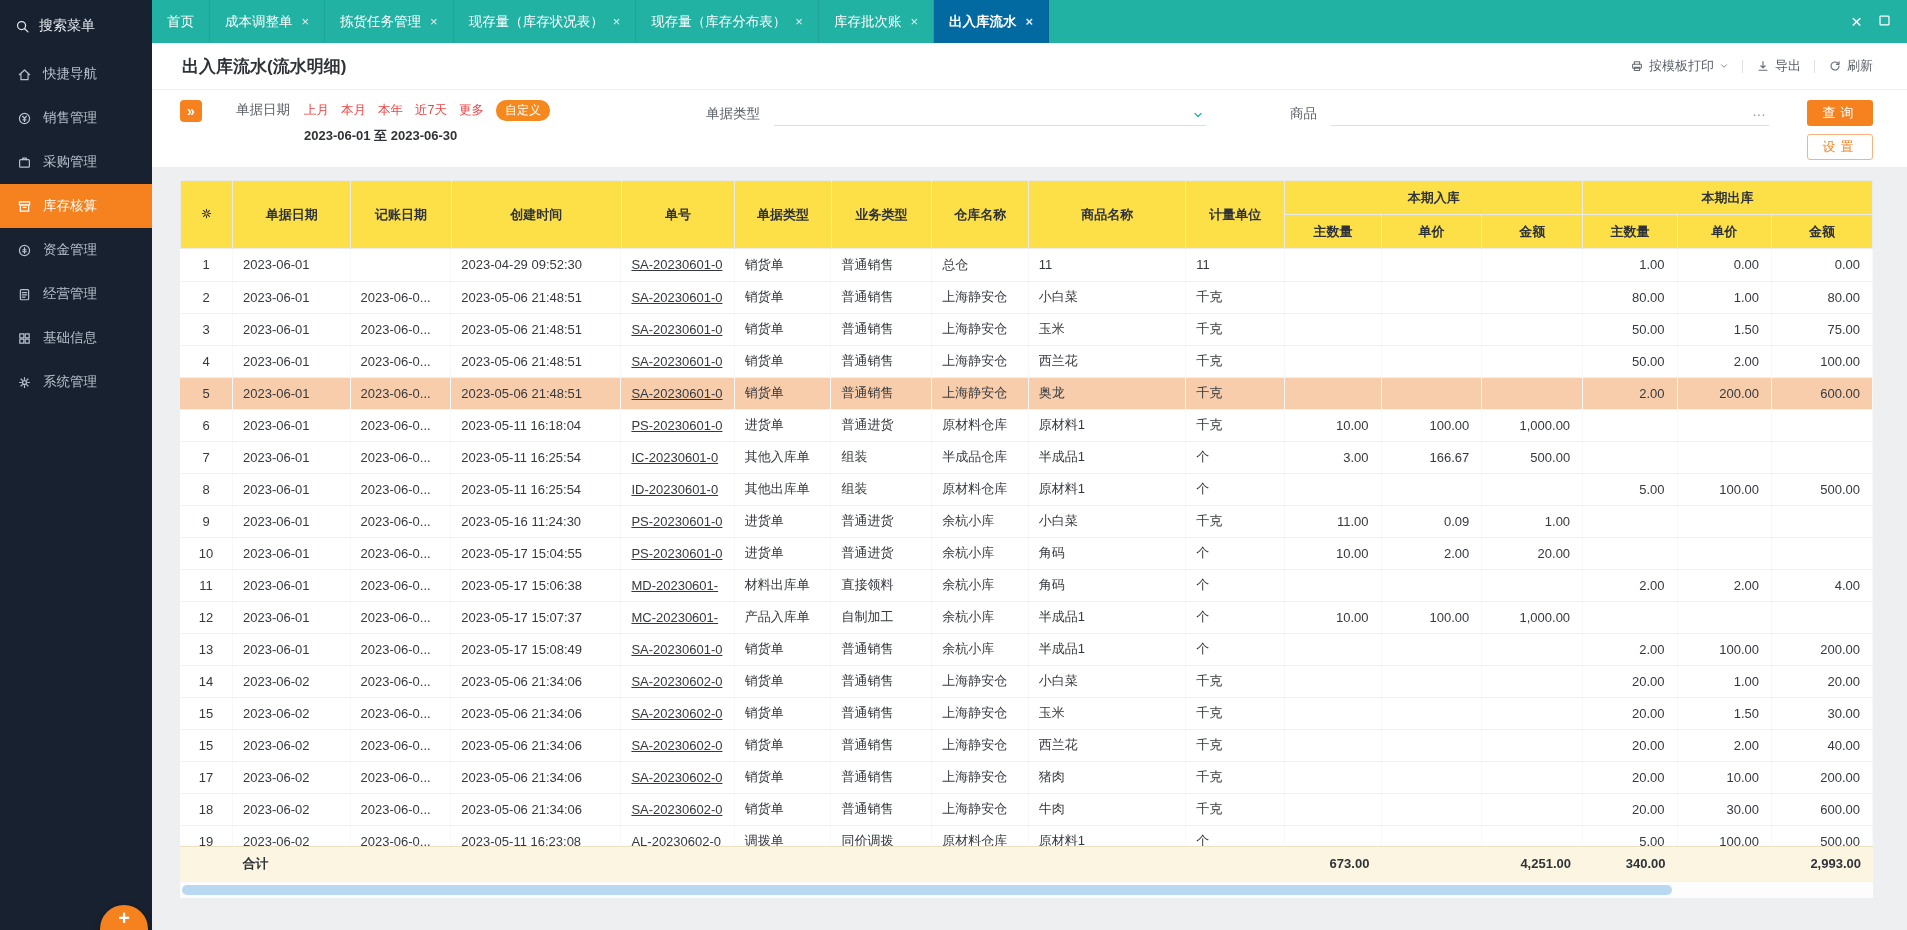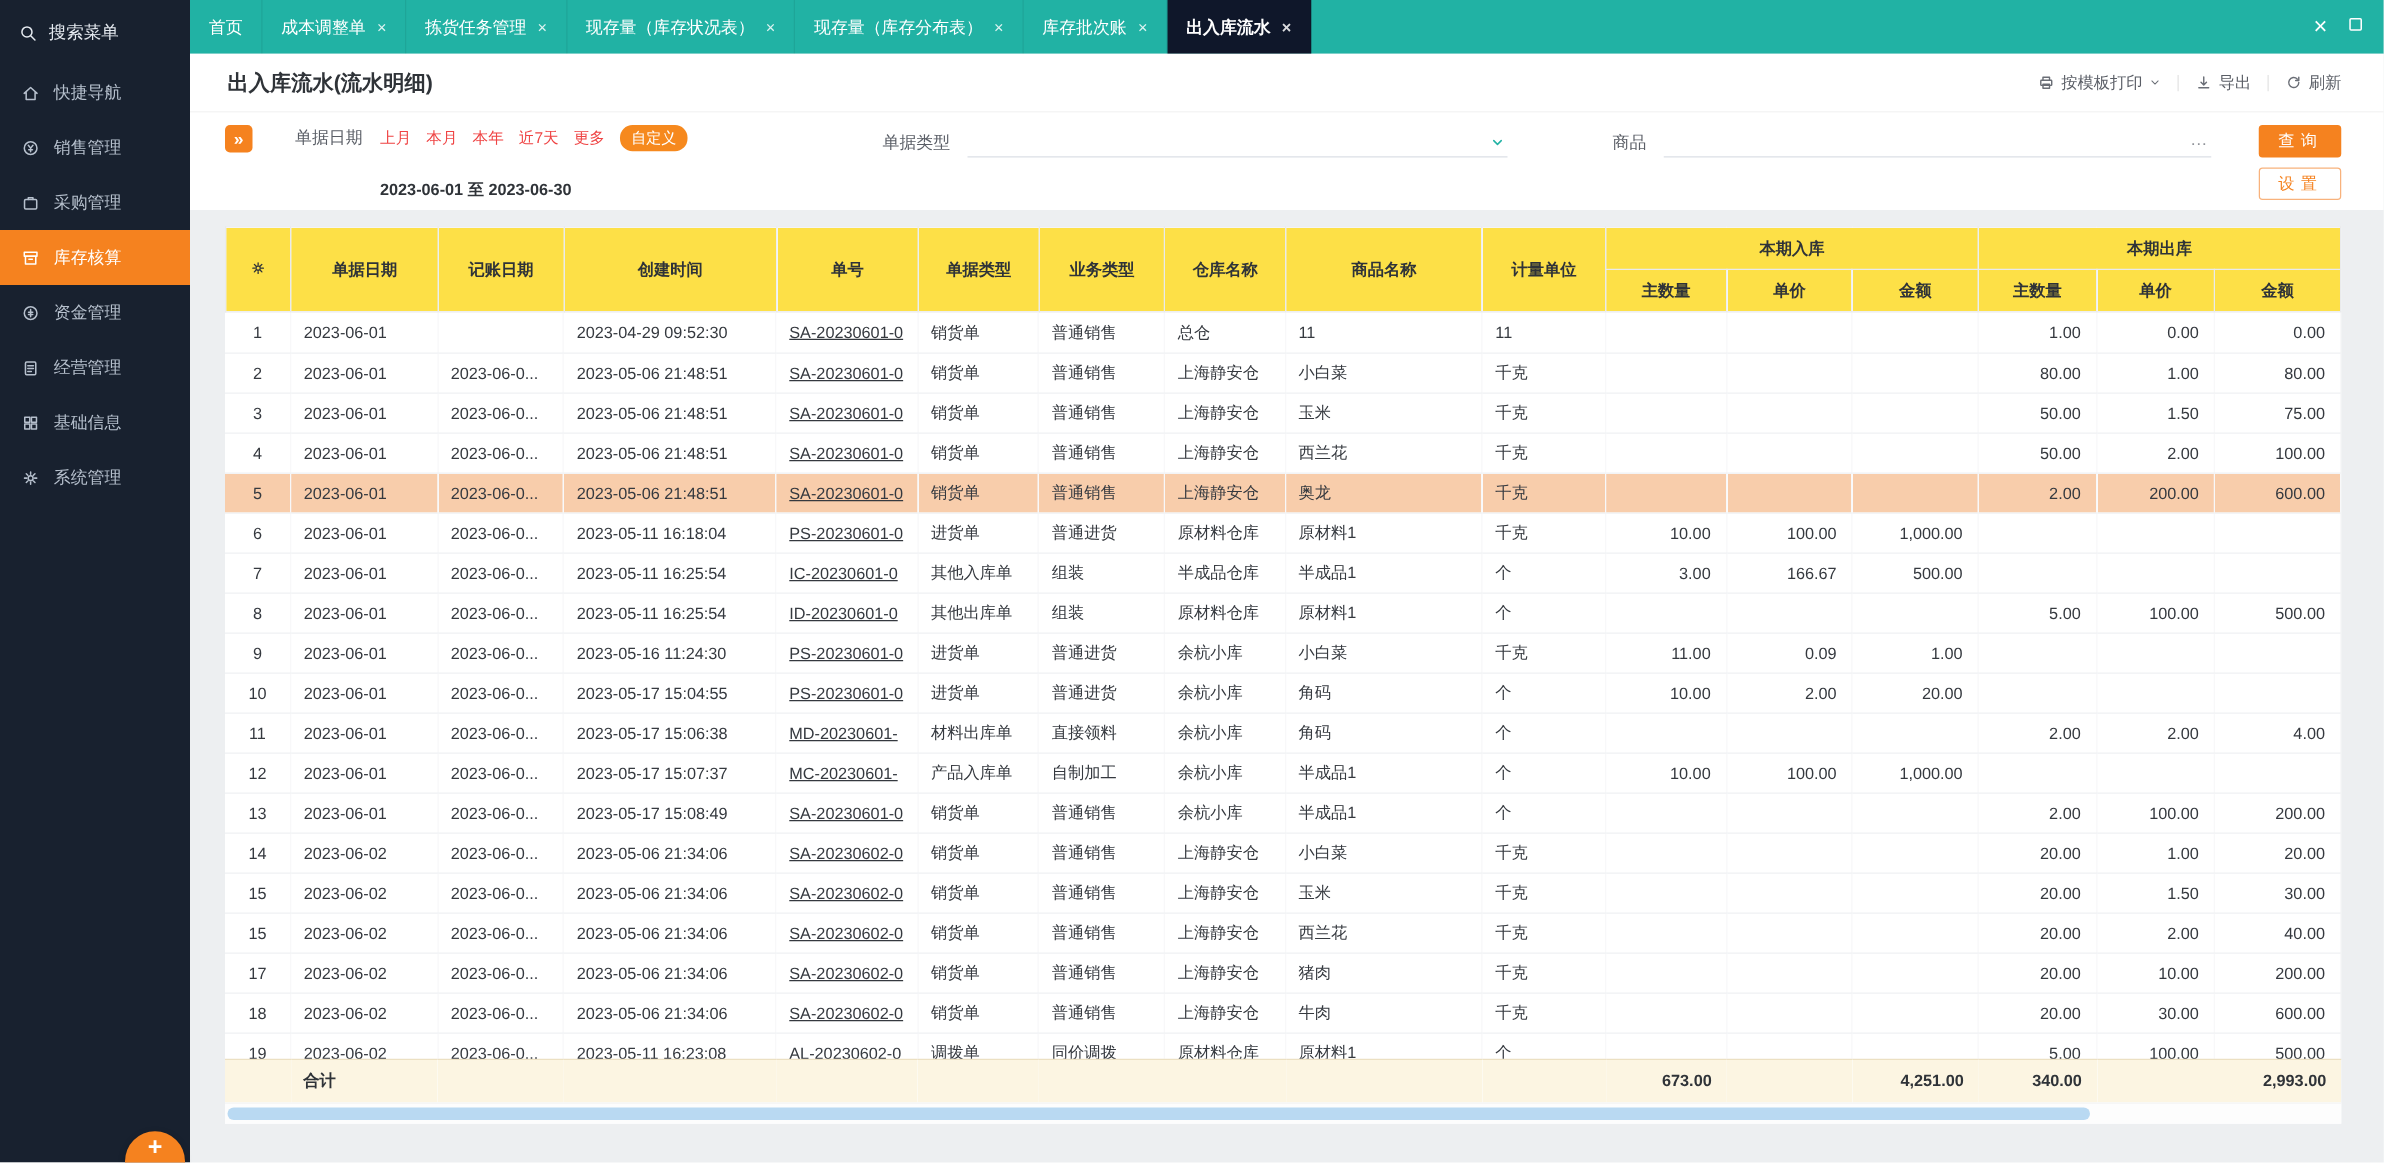--- a/index.html
+++ b/index.html
@@ -16,21 +16,21 @@
   .sb-icon{display:flex;align-items:center;}
   .sb-icon svg{width:15px;height:15px;}
 
   
   .main{flex:1;display:flex;flex-direction:column;min-width:0;}
 
   
   .tabbar{height:43px;background:#21b2a4;display:flex;align-items:stretch;color:#fff;flex-shrink:0;}
   .tabs{display:flex;align-items:stretch;}
   .tab{display:flex;align-items:center;gap:9px;padding:13px 15px;font-size:13.5px;cursor:pointer;border-right:1px solid rgba(0,0,0,0.07);white-space:nowrap;}
-  .tab.active{background:#0f172a;font-weight:bold;}
+  .tab.active{background:#0369a1;font-weight:bold;}
   .tab-close{font-size:13px;opacity:.85;}
   .tabbar-right{margin-left:auto;display:flex;align-items:center;gap:16px;padding:0 16px;}
   .tb-x{font-size:19px;line-height:1;cursor:pointer;}
   .tb-full svg{width:13px;height:13px;stroke-width:1.5;cursor:pointer;}
 
   
   .titlebar{height:46px;background:#fff;display:flex;align-items:center;justify-content:space-between;padding:0 34px 0 30px;border-bottom:1px solid #f2f2f2;flex-shrink:0;}
   .page-title{font-size:17px;font-weight:bold;color:#2f3338;margin:0;}
   .title-actions{display:flex;align-items:center;gap:7px;color:#5a5e66;font-size:13px;}
   .t-action{display:flex;align-items:center;gap:5px;cursor:pointer;}
@@ -41,21 +41,21 @@
   
   .filtercard{background:#fff;position:relative;padding-top:8px;flex-shrink:0;}
   .collapse-btn{position:absolute;left:28px;top:10px;width:22px;height:22px;background:#f5821f;color:#fff;border-radius:4px;display:flex;align-items:center;justify-content:center;font-size:14px;font-weight:bold;cursor:pointer;}
   .filter-row{display:flex;align-items:flex-start;padding:2px 34px 7px 84px;}
   .f-label{font-size:13.5px;color:#5a5e66;white-space:nowrap;}
   .f-date{display:flex;width:470px;flex-shrink:0;}
   .f-date .f-label{margin-right:14px;margin-top:1px;}
   .quick-row{display:flex;align-items:center;gap:12px;}
   .quick-opt{font-size:12.5px;color:#ef4444;cursor:pointer;white-space:nowrap;}
   .custom-badge{background:#f6891e;color:#fff;font-size:12px;padding:2px 9px;border-radius:10px;cursor:pointer;white-space:nowrap;}
-  .date-range{font-size:13px;font-weight:bold;color:#2f3338;margin-top:22px;cursor:pointer;}
+  .date-range{font-size:13px;font-weight:bold;color:#2f3338;margin-top:6px;cursor:pointer;}
   .f-doctype{display:flex;align-items:center;width:500px;flex-shrink:0;margin-top:1px;}
   .f-doctype .f-label{margin-right:14px;}
   .f-input{flex:1;height:24px;border-bottom:1px solid #dcdfe6;position:relative;cursor:text;}
   .f-caret{position:absolute;right:2px;top:6px;color:#21b2a4;}
   .f-caret svg{width:12px;height:12px;stroke-width:1.6;}
   .f-product{display:flex;align-items:center;flex:1;margin-left:84px;margin-top:1px;}
   .f-product .f-label{margin-right:14px;}
   .f-more{position:absolute;right:2px;top:2px;color:#909399;font-size:14px;letter-spacing:1px;cursor:pointer;}
   .f-buttons{display:flex;flex-direction:column;gap:8px;margin-left:38px;flex-shrink:0;}
   .btn-query{width:66px;height:26px;background:#f5821f;color:#fff;border:none;border-radius:3px;font-size:13px;letter-spacing:5px;padding-left:7px;cursor:pointer;font-family:inherit;}

